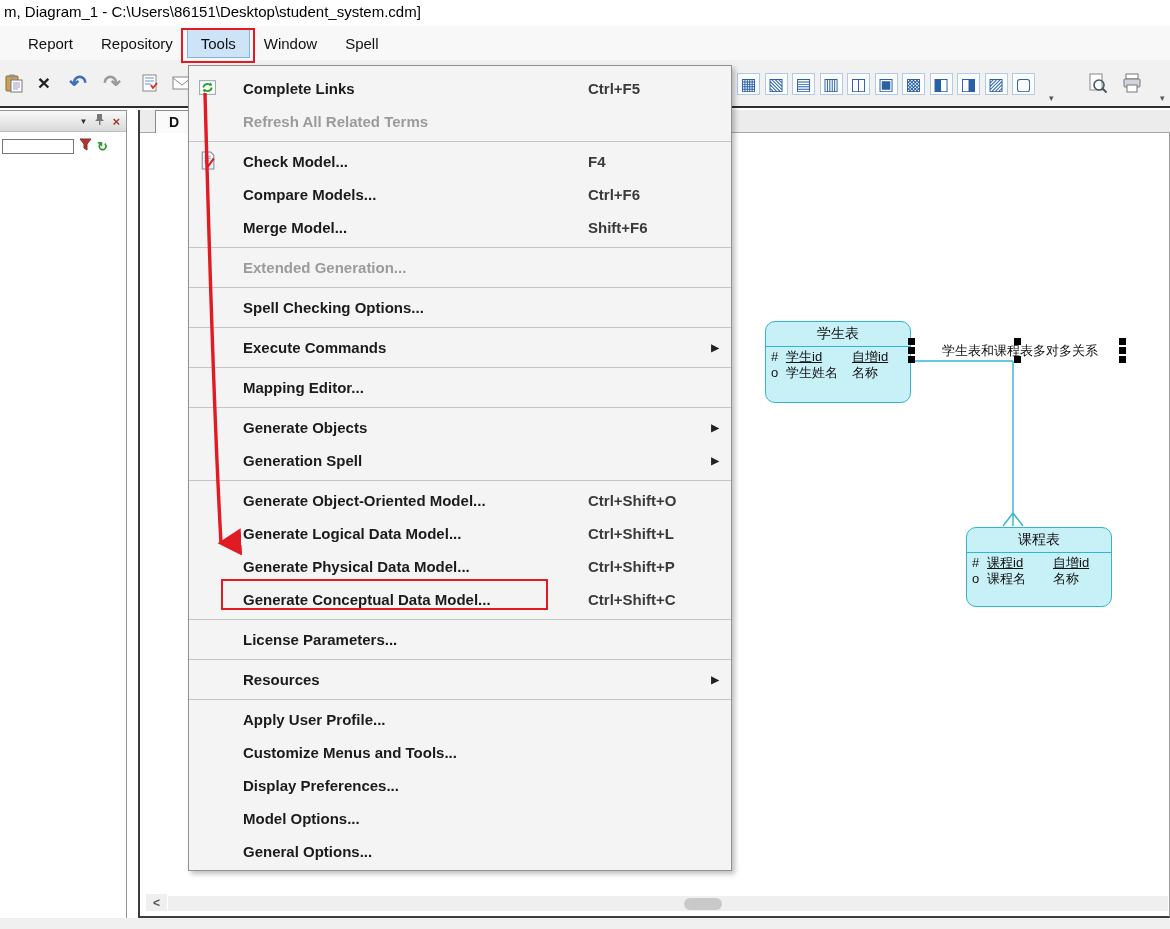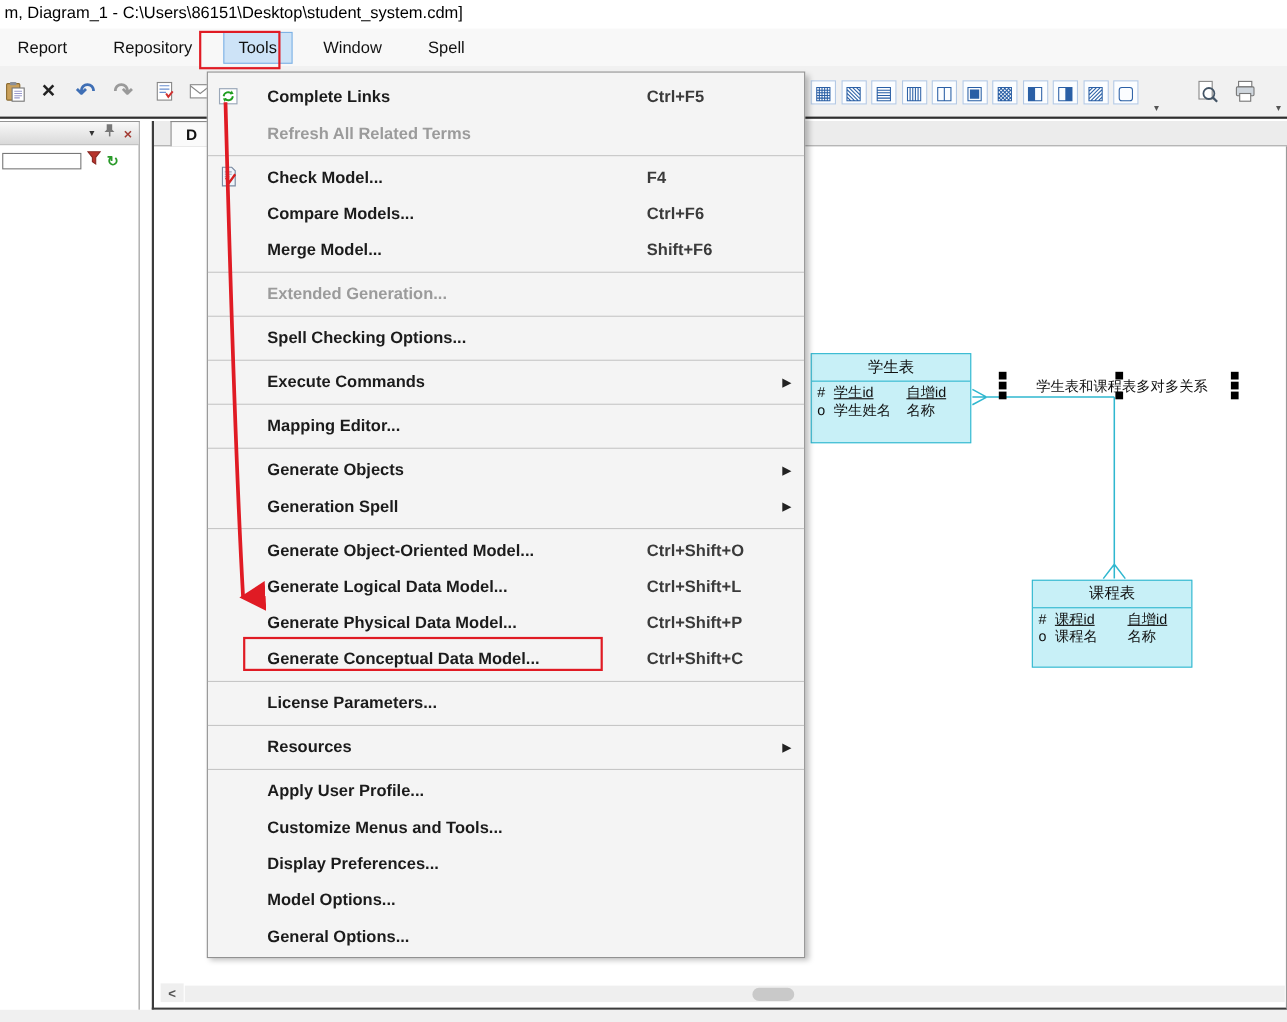--- a/index.html
+++ b/index.html
@@ -3,21 +3,21 @@
 <meta charset="utf-8">
 <style>
   * { margin:0; padding:0; box-sizing:border-box; }
   html,body { width:1170px; height:929px; }
   body { position:relative; font-family:"Liberation Sans",sans-serif; background:#fff; overflow:hidden; color:#111; }
 
   
   #titlebar { position:absolute; left:4px; top:3px; font-size:15px; color:#000; white-space:pre; }
 
   
-  #menubar { position:absolute; left:0; top:26px; width:100%; height:34px; background:#f8f8f8; display:flex; align-items:center; padding-left:2px; font-size:15px;gap:14px; }
+  #menubar { position:absolute; left:0; top:26px; width:100%; height:34px; background:#f8f8f8; display:flex; align-items:center; padding-left:14px; font-size:15px; }
   .mb-item { padding:5px 13px; border:1px solid transparent; }
   .mb-item.active { background:#cde3f7; border:1px solid #7fb2e5; }
 
   
   #toolbar { position:absolute; left:0; top:60px; width:100%; height:48px; background:#f1f1f1; border-bottom:2px solid #2f2f2f; }
   .tb { position:absolute; top:11px; width:24px; height:24px; display:flex; align-items:center; justify-content:center; }
   .tb.glyph { font-size:21px; font-weight:bold; }
   .tb-right { position:absolute; top:13px; width:23px; height:22px; display:flex; align-items:center; justify-content:center; font-size:17px; color:#2a5fa5; background:#fbfdff; border:1px solid #b4c9e4; }
   .chev { position:absolute; top:33px; font-size:9px; color:#555; }
 
@@ -32,21 +32,21 @@
   #tab { position:absolute; left:155px; top:110px; width:80px; height:23px; background:#fafafa; border:1px solid #8a8a8a; border-bottom:none; font-weight:bold; font-size:14px; display:flex; align-items:center; padding-left:13px; }
   #canvas { position:absolute; left:138px; top:110px; width:1032px; height:808px; background:#fff; border-left:2px solid #3c3c3c; border-bottom:2px solid #3c3c3c; border-right:1px solid #9a9a9a; }
   #statusstrip { position:absolute; left:0; top:918px; width:1170px; height:11px; background:#f0f0f0; }
 
   
   #scroll-left { position:absolute; left:146px; top:894px; width:21px; height:17px; background:#efefef; color:#555; font-weight:bold; font-size:12px; display:flex; align-items:center; justify-content:center; }
   #hscroll-track { position:absolute; left:168px; top:896px; width:1000px; height:15px; background:#efefef; }
   #hscroll-thumb { position:absolute; left:684px; top:898px; width:38px; height:12px; background:#c9c9c9; border-radius:6px; z-index:2; }
 
   
-  .entity { position:absolute; background:#c8f0f7; border:1.5px solid #2fb7cf; border-radius:0; z-index:5; overflow:hidden; }
+  .entity { position:absolute; background:#c8f0f7; border:1.5px solid #2fb7cf; border-radius:10px; z-index:5; overflow:hidden;margin-left:28px; }
   .e-title { text-align:center; font-size:14px; padding:3px 0 3px; border-bottom:1px solid #2fb7cf; }
   .e-body { padding:2px 0 0 5px; }
   .e-row { display:flex; font-size:13px; line-height:16px; }
   .e-row .mk { width:15px; }
   .e-row .nm { width:66px; }
   .u { text-decoration:underline; }
 
   
   #rel-label { position:absolute; left:915px; top:342px; width:210px; font-size:13px; text-align:center; z-index:5; }
   .handle { position:absolute; width:7px; height:7px; background:#000; z-index:6; }

